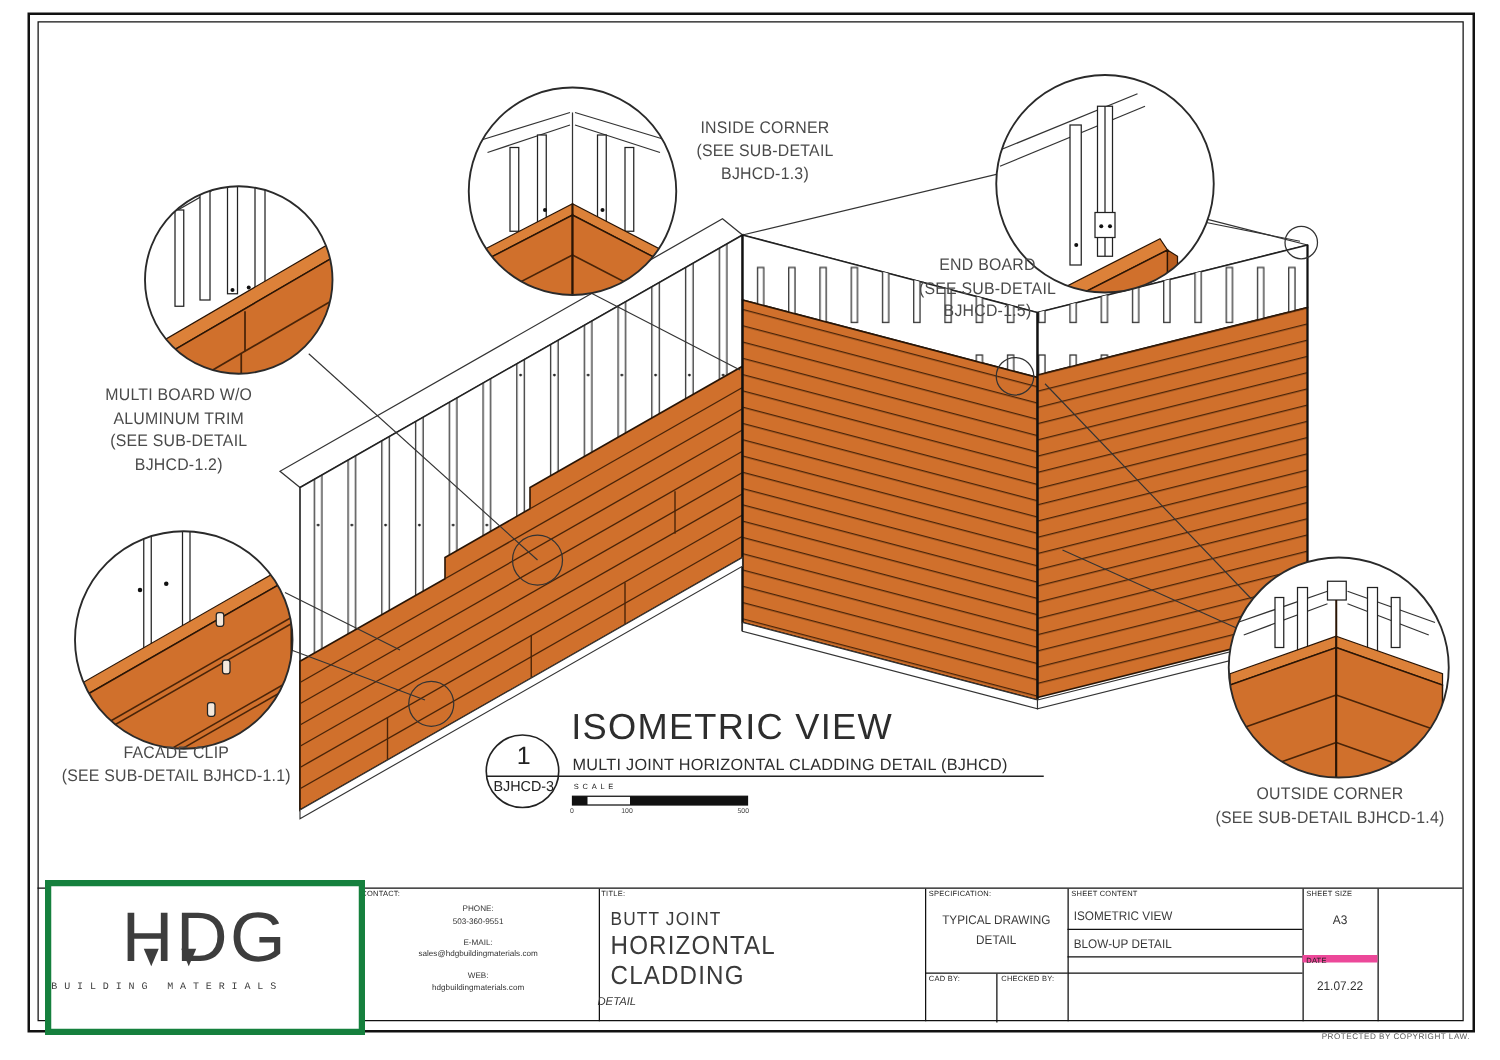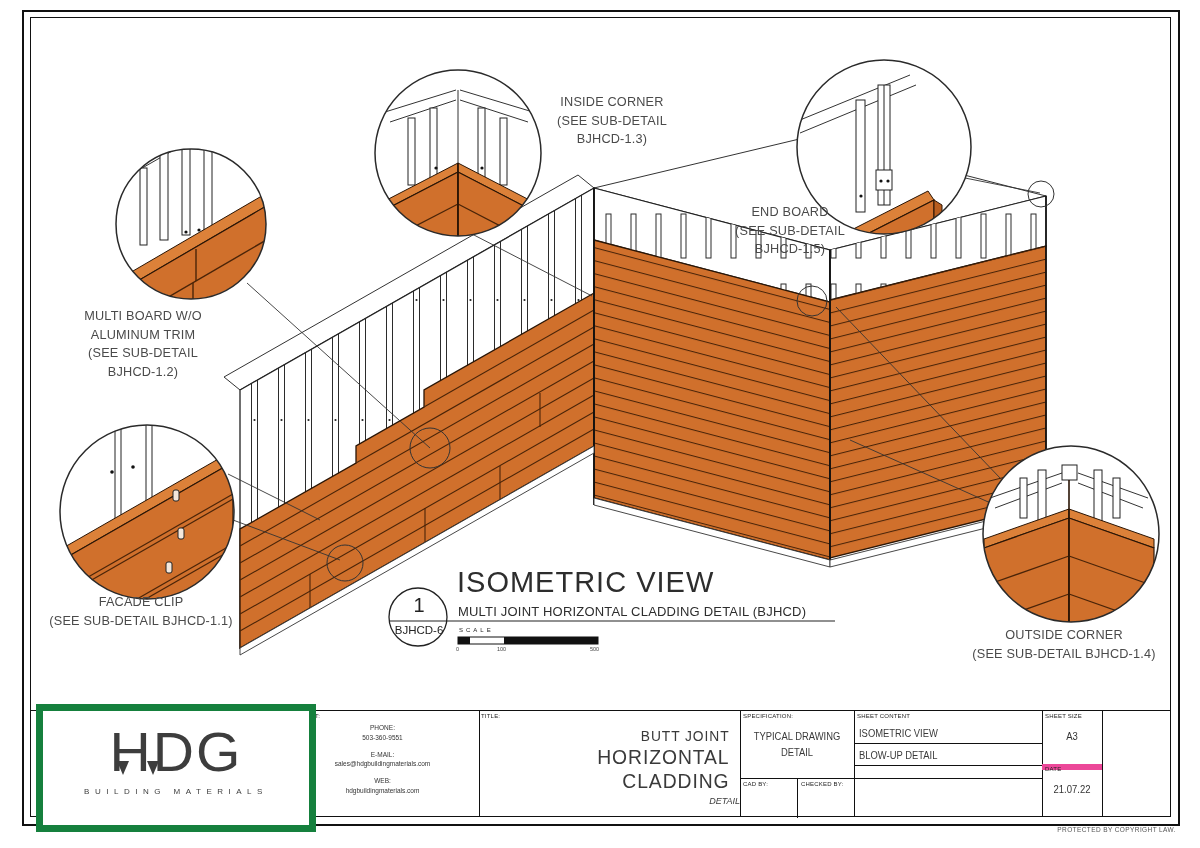--- a/index.html
+++ b/index.html
@@ -22,45 +22,45 @@
   .scale-tick{font-size:5.5px;color:#444;top:646px;}
   
   #tblock{left:30px;top:710px;width:1140px;height:106px;border-top:1.5px solid #111;font-size:10px;}
   .cell{position:absolute;top:0;height:100%;border-right:1px solid #111;}
   .cell-label{position:absolute;left:3px;top:2px;font-size:6px;color:#222;letter-spacing:0.2px;}
   #cell-contact{left:255px;width:193px;border-left:1px solid #111;}
   .contact-stack{position:absolute;left:0;top:12px;width:100%;text-align:center;
                  font-size:6.5px;line-height:1.5;color:#333;}
   .contact-stack .gap{height:7px;}
   #cell-title{left:448px;width:262px;}
-  .tb-title{position:absolute;left:0;top:16px;width:100%;text-align:right;color:#3a3a3a;}
+  .tb-title{position:absolute;left:0;top:16px;width:100%;text-align:left;color:#3a3a3a;}
   .tb-title .t1{font-size:15px;letter-spacing:1px;transform:scaleX(0.92);}
   .tb-title .t2{font-size:21px;letter-spacing:1px;transform:scaleX(0.92);margin-top:1px;}
   .tb-title .t3{font-size:9px;font-style:italic;margin-top:3px;}
   #cell-spec{left:710px;width:114px;}
   .spec-val{position:absolute;left:0;top:18px;width:100%;text-align:center;font-size:10px;
             color:#3a3a3a;line-height:1.6;transform:scaleX(0.94);}
   #spec-subrow{position:absolute;left:0;top:67px;width:100%;height:39px;border-top:1px solid #111;}
   #cad-by{position:absolute;left:0;top:0;width:57px;height:100%;}
   #checked-by{position:absolute;left:57px;top:0;width:57px;height:100%;border-left:1px solid #111;}
   #cell-content{left:824px;width:188px;}
   .sc-row{position:absolute;left:0;width:100%;height:22px;border-bottom:1px solid #111;
           font-size:10px;color:#3a3a3a;}
   .sc-row span{position:absolute;left:5px;bottom:4px;display:block;transform:scaleX(0.94);transform-origin:left bottom;white-space:nowrap;}
   #cell-size{left:1012px;width:60px;}
   #cell-dwg{left:1072px;width:68px;border-right:none;}
   .split-top{position:absolute;left:0;top:0;width:100%;height:53px;border-bottom:6px solid #ec4899;}
   .split-bot{position:absolute;left:0;top:53px;width:100%;height:53px;}
   .split-val{position:absolute;left:0;top:20px;width:100%;text-align:center;font-size:10px;color:#333;transform:scaleX(0.95);}
   
-  #logo-box{left:36px;top:704px;width:246px;height:114px;border:7px solid #15803d;background:#fff;z-index:5;padding-left:20px;}
+  #logo-box{left:36px;top:704px;width:246px;height:114px;border:5px solid #15803d;background:#fff;z-index:5;}
   #logo-text{position:absolute;left:0;top:8px;width:100%;text-align:center;
              font-size:56px;color:#3d3d3d;letter-spacing:2px;transform:scaleX(1.02);}
-  #logo-sub{position:absolute;left:0;top:76px;width:100%;text-align:center;
-            font-size:8px;letter-spacing:5.5px;color:#3d3d3d;}
+  #logo-sub{position:absolute;left:0;top:76px;width:100%;
+            font-size:8px;letter-spacing:5.5px;color:#3d3d3d;font-family:Liberation Mono, monospace;}
   .screw{position:absolute;width:0;height:0;border-left:6px solid transparent;
          border-right:6px solid transparent;border-top:14px solid #3d3d3d;top:50px;}
   #copyright{right:24px;top:826px;font-size:6.5px;color:#555;letter-spacing:0.4px;}
 </style>
 </head>
 <body>
 
 <div id="page">
 
   <div class="abs" id="border-outer"></div>
@@ -332,21 +332,21 @@
   <div class="abs arch" style="left:31px;top:593px;width:220px;">
     <div>FACADE CLIP</div>
     <div>(SEE SUB-DETAIL BJHCD-1.1)</div>
   </div>
   <div class="abs arch" style="left:954px;top:626px;width:220px;">
     <div>OUTSIDE CORNER</div>
     <div>(SEE SUB-DETAIL BJHCD-1.4)</div>
   </div>
 
   <div class="abs" id="view-num">1</div>
-  <div class="abs" id="view-ref">BJHCD-6</div>
+  <div class="abs" id="view-ref">BJHCD-3</div>
   <div class="abs" id="iso-title">ISOMETRIC VIEW</div>
   <div class="abs" id="iso-sub">MULTI JOINT HORIZONTAL CLADDING DETAIL (BJHCD)</div>
   <div class="abs" id="scale-label">SCALE</div>
   <div class="abs scale-tick" style="left:456px;">0</div>
   <div class="abs scale-tick" style="left:497px;">100</div>
   <div class="abs scale-tick" style="left:590px;">500</div>
 
   <div class="abs" id="tblock">
 
     <div class="cell" id="cell-contact">

